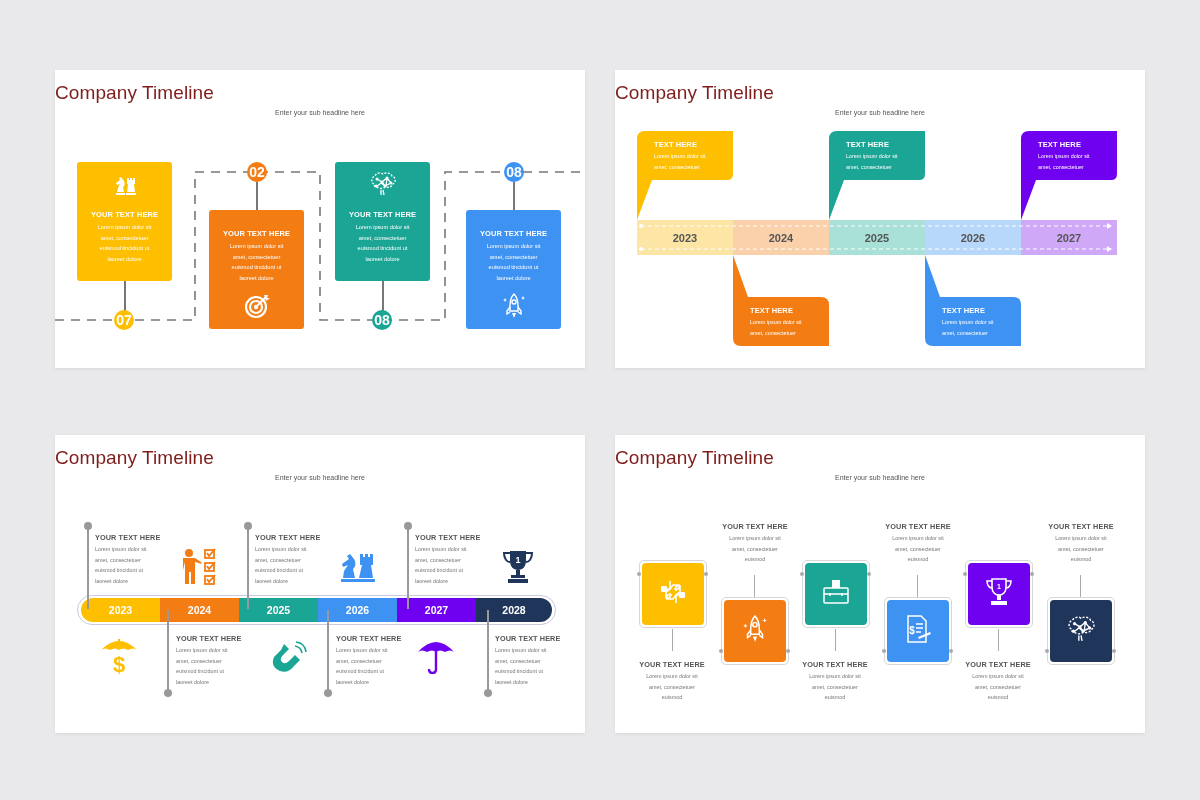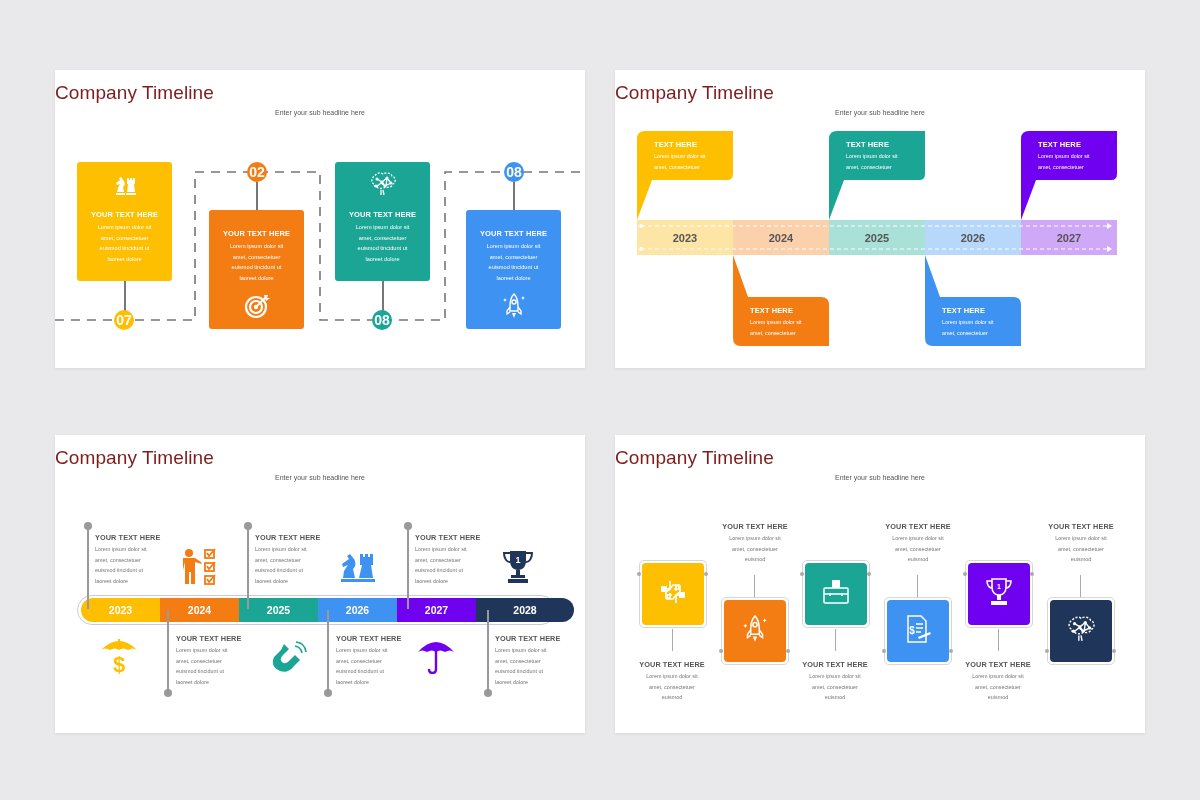--- a/index.html
+++ b/index.html
@@ -239,21 +239,21 @@
 <div class="slide s3">
   <div class="title">Company Timeline</div>
   <div class="subtitle">Enter your sub headline here</div>
 
   <div class="abs" style="left:22px;top:160px;width:479px;height:30px;border:1px solid #c9c9e0;border-radius:15px"></div>
   <div class="pill" style="left:26px;width:79px;background:#fdbf00;border-radius:12px 0 0 12px">2023</div>
   <div class="pill" style="left:105px;width:79px;background:#f37c13">2024</div>
   <div class="pill" style="left:184px;width:79px;background:#1aa595">2025</div>
   <div class="pill" style="left:263px;width:79px;background:#3d92f2">2026</div>
   <div class="pill" style="left:342px;width:79px;background:#7000f0">2027</div>
-  <div class="pill" style="left:421px;width:98px;background:#20355a;border-radius:0 12px 12px 0">2028</div>
+  <div class="pill" style="left:421px;width:76px;background:#20355a;border-radius:0 12px 12px 0">2028</div>
 
   <div class="dot" style="left:29px;top:87px"></div>
   <div class="pin" style="left:32px;top:91px;height:83px"></div>
   <div class="dot" style="left:189px;top:87px"></div>
   <div class="pin" style="left:192px;top:91px;height:83px"></div>
   <div class="dot" style="left:349px;top:87px"></div>
   <div class="pin" style="left:352px;top:91px;height:83px"></div>
 
   <div class="pin" style="left:112px;top:175px;height:80px"></div>
   <div class="dot" style="left:109px;top:254px"></div>

